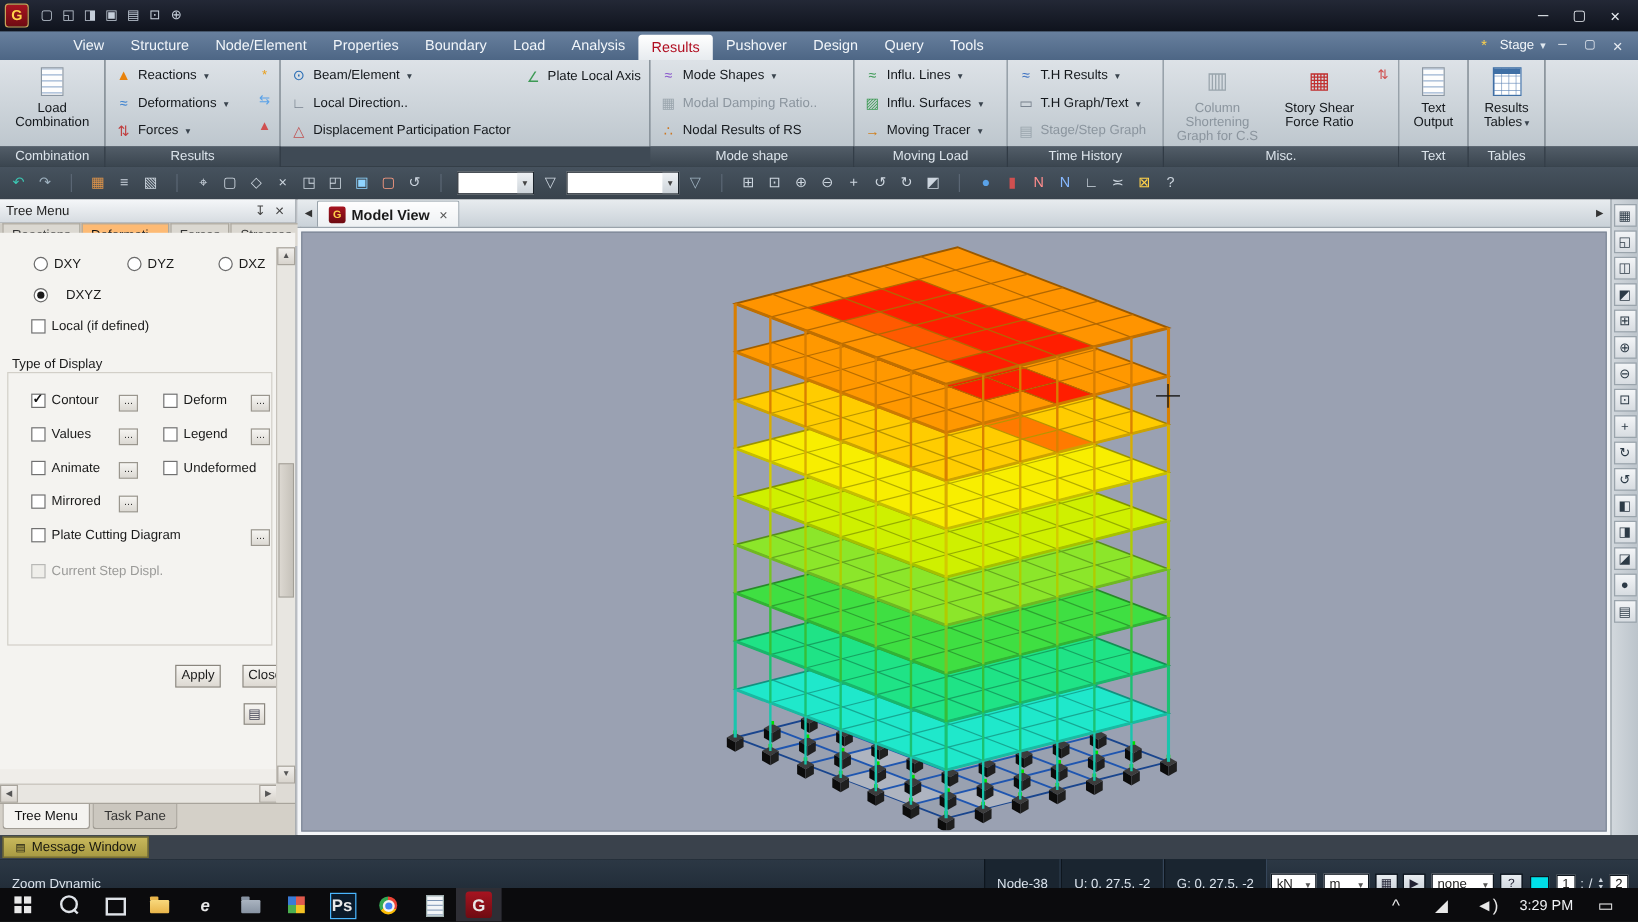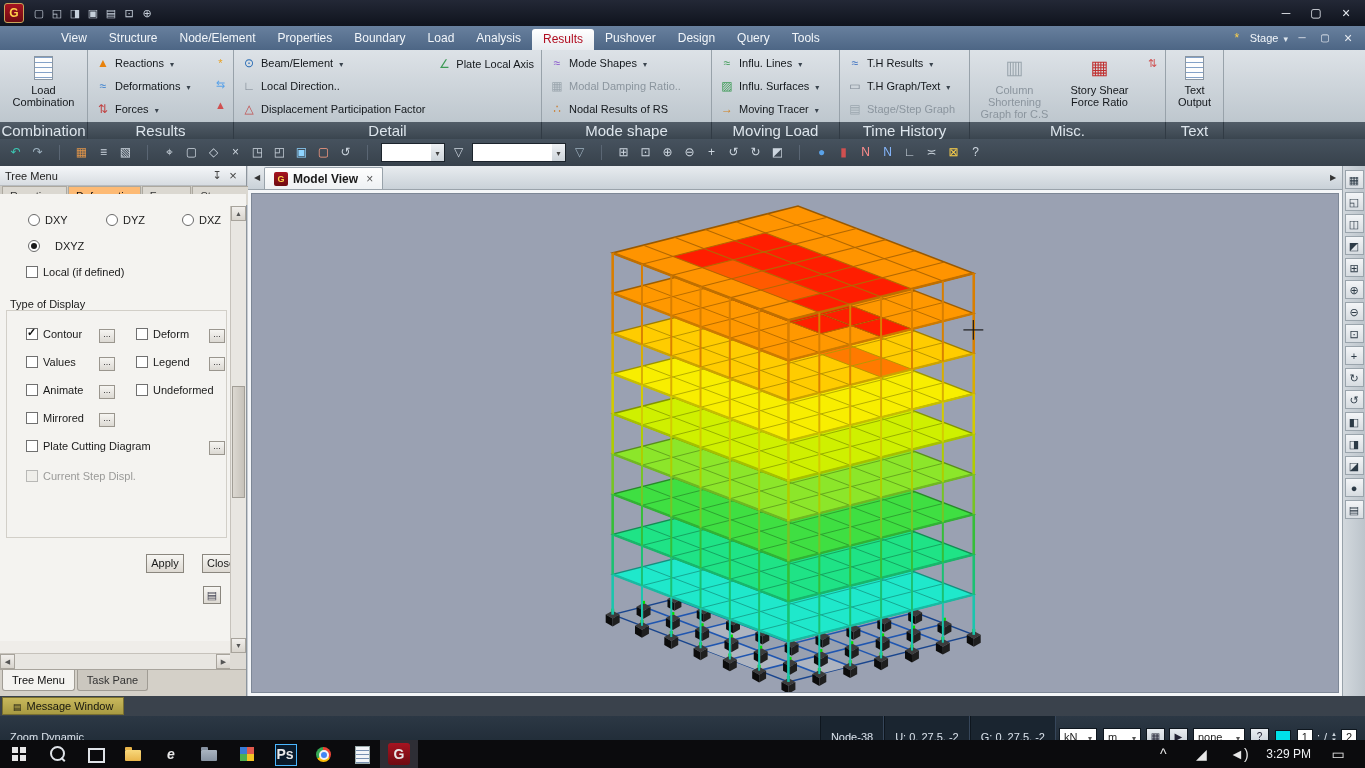--- a/index.html
+++ b/index.html
@@ -27,21 +27,21 @@
 .menu-right{margin-left:auto;display:flex;align-items:center;gap:5px;padding:0 6px;height:24px}
 .menu-right .tbi{width:16px;height:16px;line-height:16px}
 .help-label{color:#f2f6fa;font-size:11px}
 .mini-caret::after{content:"▾";color:#dfe7ee;font-size:9px}
 .mwb{width:18px;height:16px;line-height:16px;text-align:center;color:#e8ecf2;font-size:10px}
 
 
 #ribbon{position:absolute;top:50px;left:0;width:100%;height:89px;background:#3f4a55;display:flex;z-index:28}
 .grp{display:flex;flex-direction:column}
 .grp-body{height:72px;background:linear-gradient(#dde2e7,#bec7ce);border-right:1px solid #98a2aa;display:flex;padding:2px}
-.grp-label{height:17px;line-height:17px;text-align:center;color:#dde5ec;font-size:15px;background:linear-gradient(#525d68,#3a454f);border-right:1px solid #313b45}
+.grp-label{height:17px;line-height:17px;text-align:center;color:#dde5ec;font-size:11px;background:linear-gradient(#525d68,#3a454f);border-right:1px solid #313b45}
 .col{display:flex;flex-direction:column;justify-content:space-around;padding:0 2px}
 .smbtn{display:flex;align-items:center;gap:4px;height:21px;padding:0 3px;color:#14181c;white-space:nowrap;font-size:11px}
 .smbtn.disabled{color:#8b959e}
 .sicon{width:16px;text-align:center;font-size:12px;flex:none}
 .caret::after{content:"▾";font-size:8px;color:#3a444e;margin-left:2px}
 .bigbtn{flex:1;display:flex;flex-direction:column;align-items:center;justify-content:flex-start;color:#14181c;text-align:center;font-size:11px;line-height:12px;padding-top:4px}
 .bigbtn.disabled{color:#8b959e}
 .bicon{width:26px;height:24px;margin-bottom:4px;font-size:19px;line-height:24px;text-align:center;flex:none}
 .ic-doc{width:19px;background:#fdfdfd;border:1px solid #8a96a2;background-image:linear-gradient(rgba(110,145,190,.85) 1px,transparent 1px);background-size:100% 5px;background-position:0 5px}
 .ic-table{width:24px;background:#fff;border:1px solid #3f6fa5;background-image:linear-gradient(#3f6fa5 5px,transparent 5px),linear-gradient(rgba(90,130,180,.65) 1px,transparent 1px),linear-gradient(90deg,rgba(90,130,180,.65) 1px,transparent 1px);background-size:100% 100%,100% 6px,6px 100%}
@@ -248,21 +248,20 @@
           <span>Displacement Participation Factor</span>
         </div>
       </div>
       <div class="col" style="flex:1;justify-content:flex-start;padding-top:1px">
         <div class="smbtn">
           <span class="sicon" style="color:#3d9a55">∠</span>
           <span>Plate Local Axis</span>
         </div>
       </div>
     </div>
-    <div class="grp-label">Detail</div>
   </div>
 
   <div class="grp" style="width:170px">
     <div class="grp-body">
       <div class="col" style="flex:1">
         <div class="smbtn">
           <span class="sicon" style="color:#8855cc">≈</span>
           <span>Mode Shapes</span>
             <span class="caret"></span>
         </div>
@@ -344,20 +343,29 @@
   <div class="grp" style="width:58px">
     <div class="grp-body">
       <div class="bigbtn">
         <span class="bicon ic-doc"></span>
         <span>Text Output</span>
       </div>
     </div>
     <div class="grp-label">Text</div>
   </div>
 
+  <div class="grp" style="width:64px">
+    <div class="grp-body">
+      <div class="bigbtn">
+        <span class="bicon ic-table"></span>
+        <span><span>Results Tables</span><span class="caret"></span></span>
+      </div>
+    </div>
+    <div class="grp-label">Tables</div>
+  </div>
 
   <div class="grp" style="flex:1">
     <div class="grp-body" style="border-right:none"></div>
     <div class="grp-label" style="border-right:none"></div>
   </div>
 </div>
 
 <div id="toolbar2">
   <span style="display:flex;align-items:center;gap:1px">
       <span class="tbi" style="color: rgb(60, 200, 180);">↶</span>

